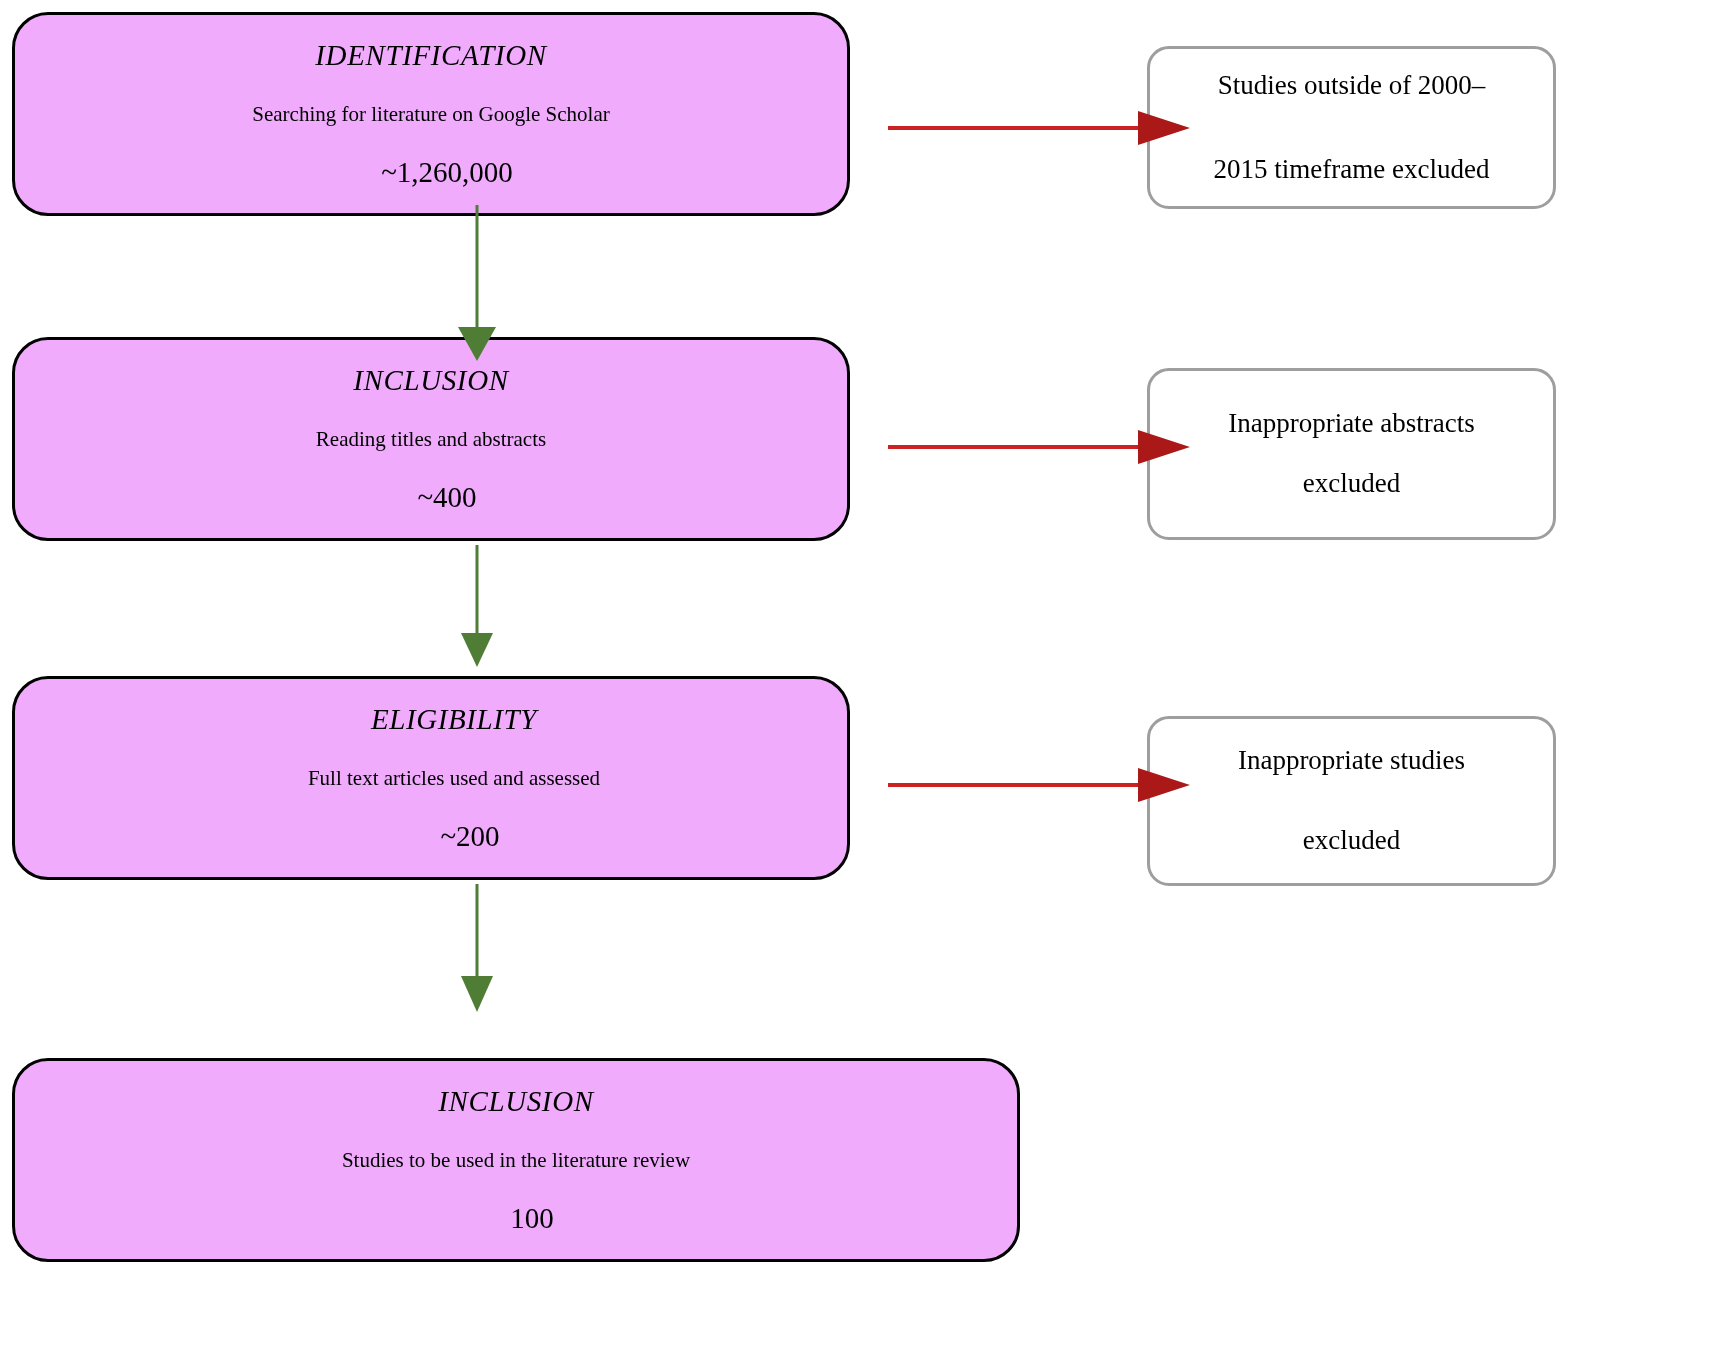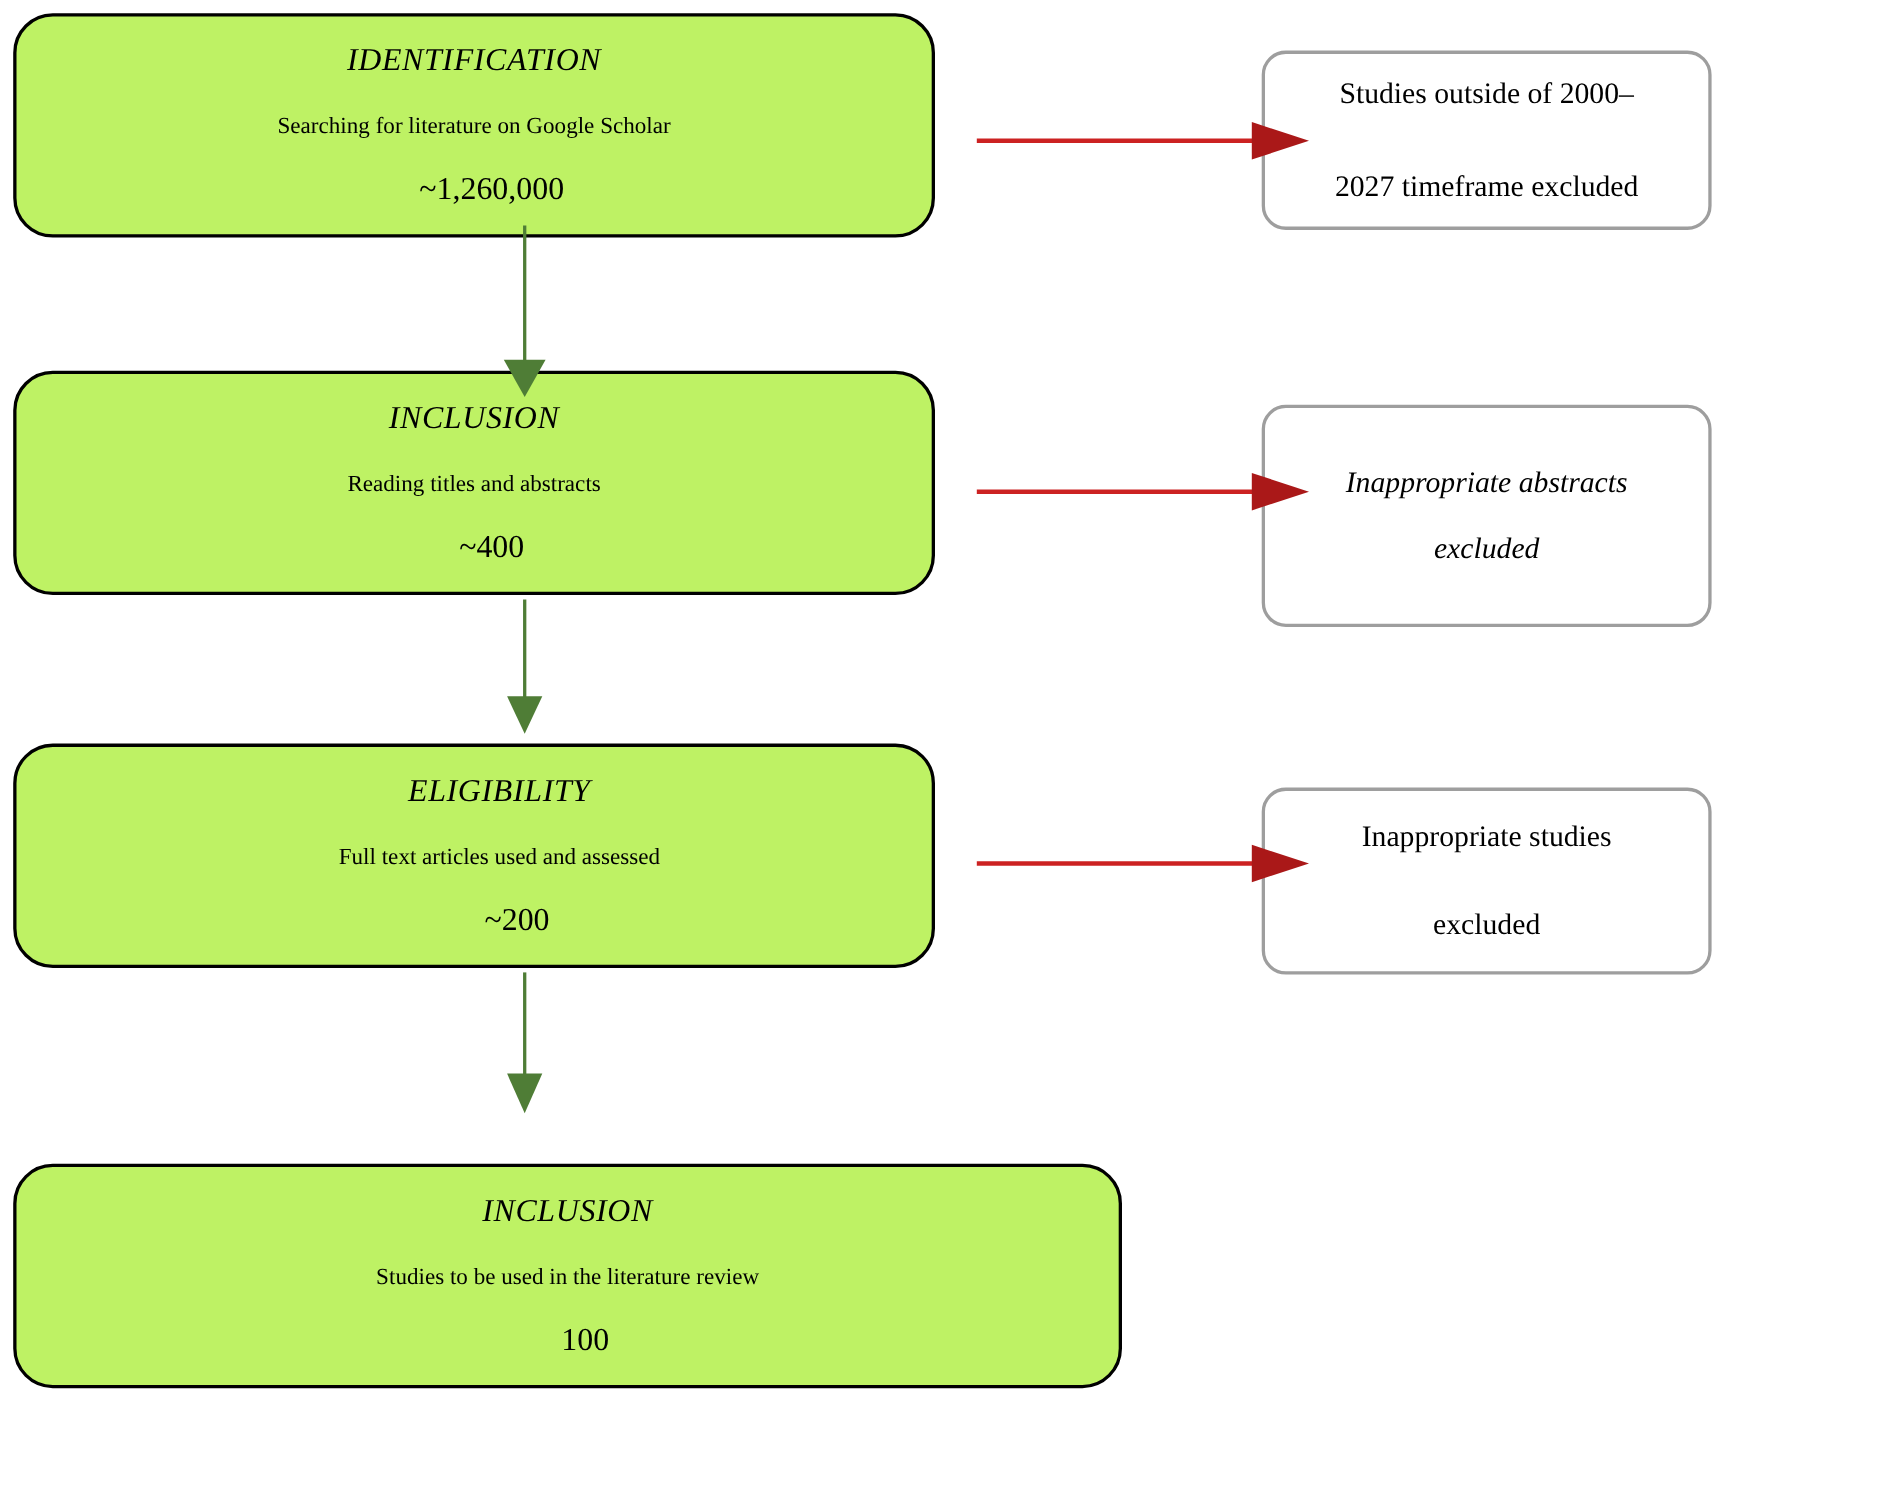--- a/index.html
+++ b/index.html
@@ -20,21 +20,21 @@
     background: #ffffff;
     overflow: hidden;
   }
 
   
   .stage-box {
     position: absolute;
     box-sizing: border-box;
     border: 3px solid #000000;
     border-radius: 36px;
-    background: #bef264;
+    background: #f0abfc;
     display: flex;
     flex-direction: column;
     align-items: center;
     justify-content: center;
     text-align: center;
   }
   .stage-label {
     font-style: italic;
     font-size: 29px;
     letter-spacing: 0.6px;
@@ -110,24 +110,24 @@
     <div class="stage-label">INCLUSION</div>
     <div class="gap-a"></div>
     <div class="stage-desc">Studies to be used in the literature review</div>
     <div class="gap-b"></div>
     <div class="stage-count">100</div>
   </div>
 
   <div class="excl-box" style="left:1147px; top:46px; width:409px; height:163px;gap:12px;">
     <div class="excl-line">Studies outside of 2000–</div>
     <div class="excl-gap"></div>
-    <div class="excl-line">2027 timeframe excluded</div>
+    <div class="excl-line">2015 timeframe excluded</div>
   </div>
 
-  <div class="excl-box" style="left:1147px; top:368px; width:409px; height:202px;font-style:italic;">
+  <div class="excl-box" style="left:1147px; top:368px; width:409px; height:172px;">
     <div class="excl-line">Inappropriate abstracts</div>
     <div class="excl-gap"></div>
     <div class="excl-line">excluded</div>
   </div>
 
   <div class="excl-box" style="left:1147px; top:716px; width:409px; height:170px;gap:10px;">
     <div class="excl-line">Inappropriate studies</div>
     <div class="excl-gap"></div>
     <div class="excl-line">excluded</div>
   </div>

